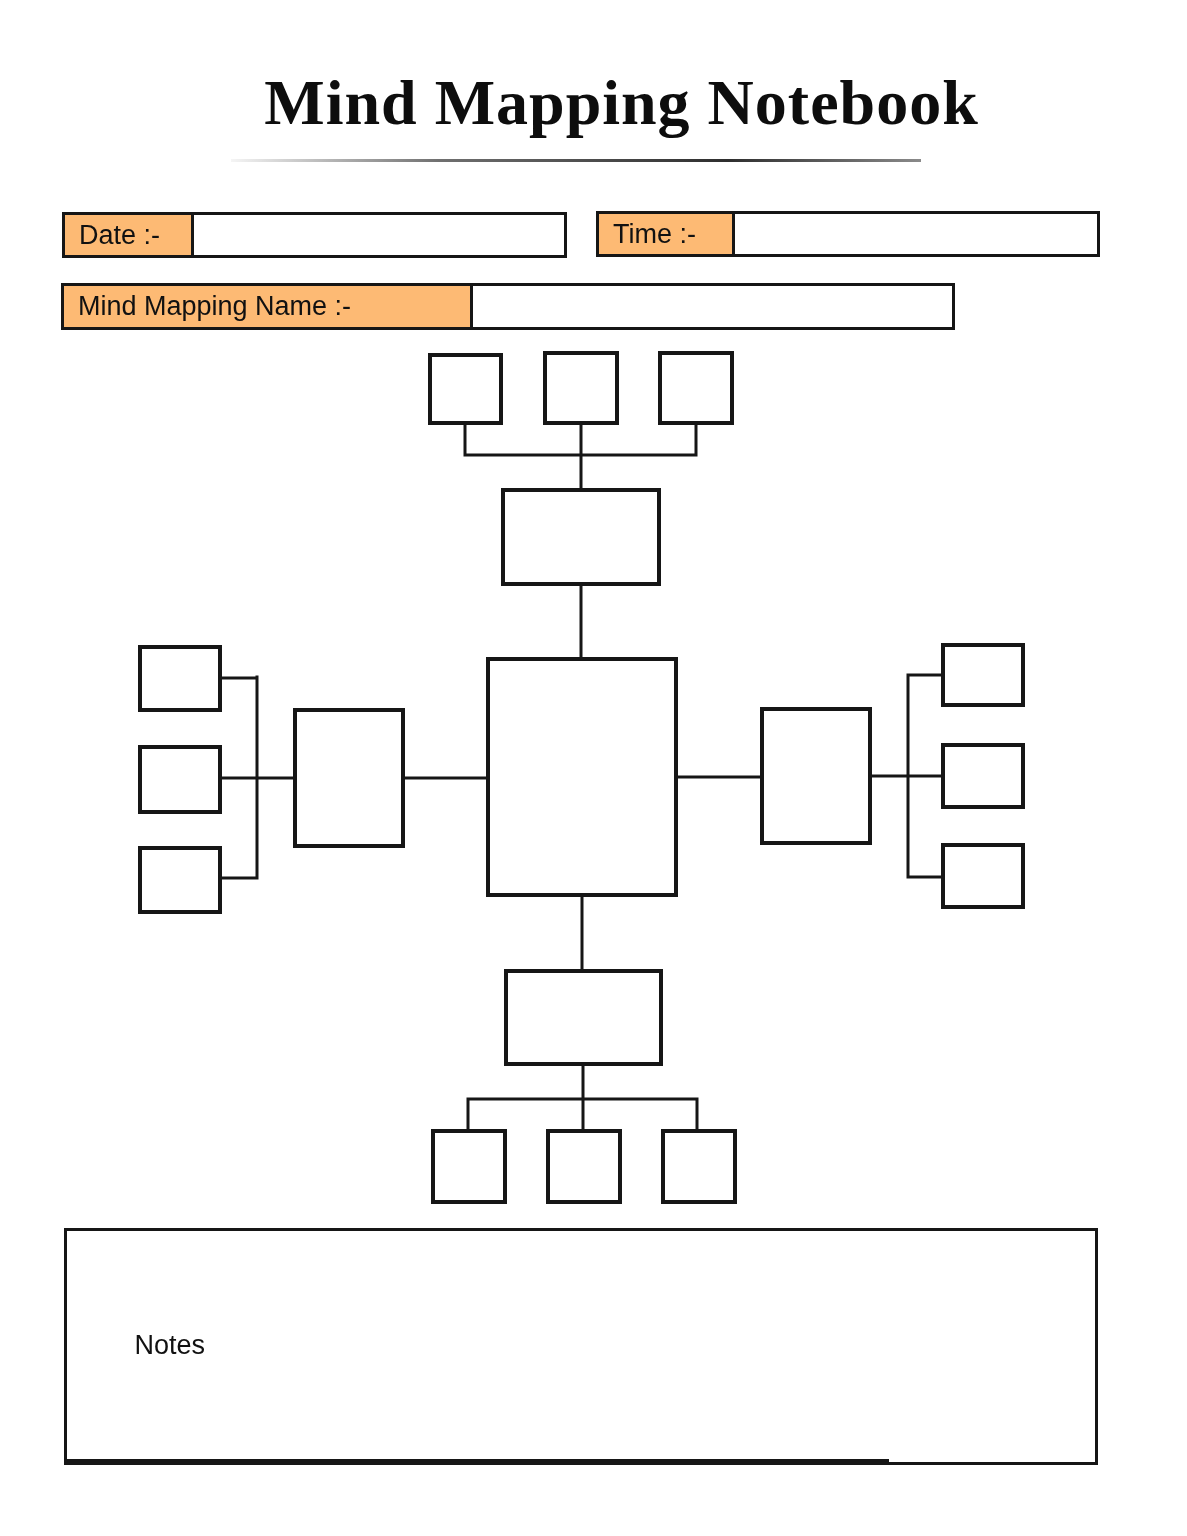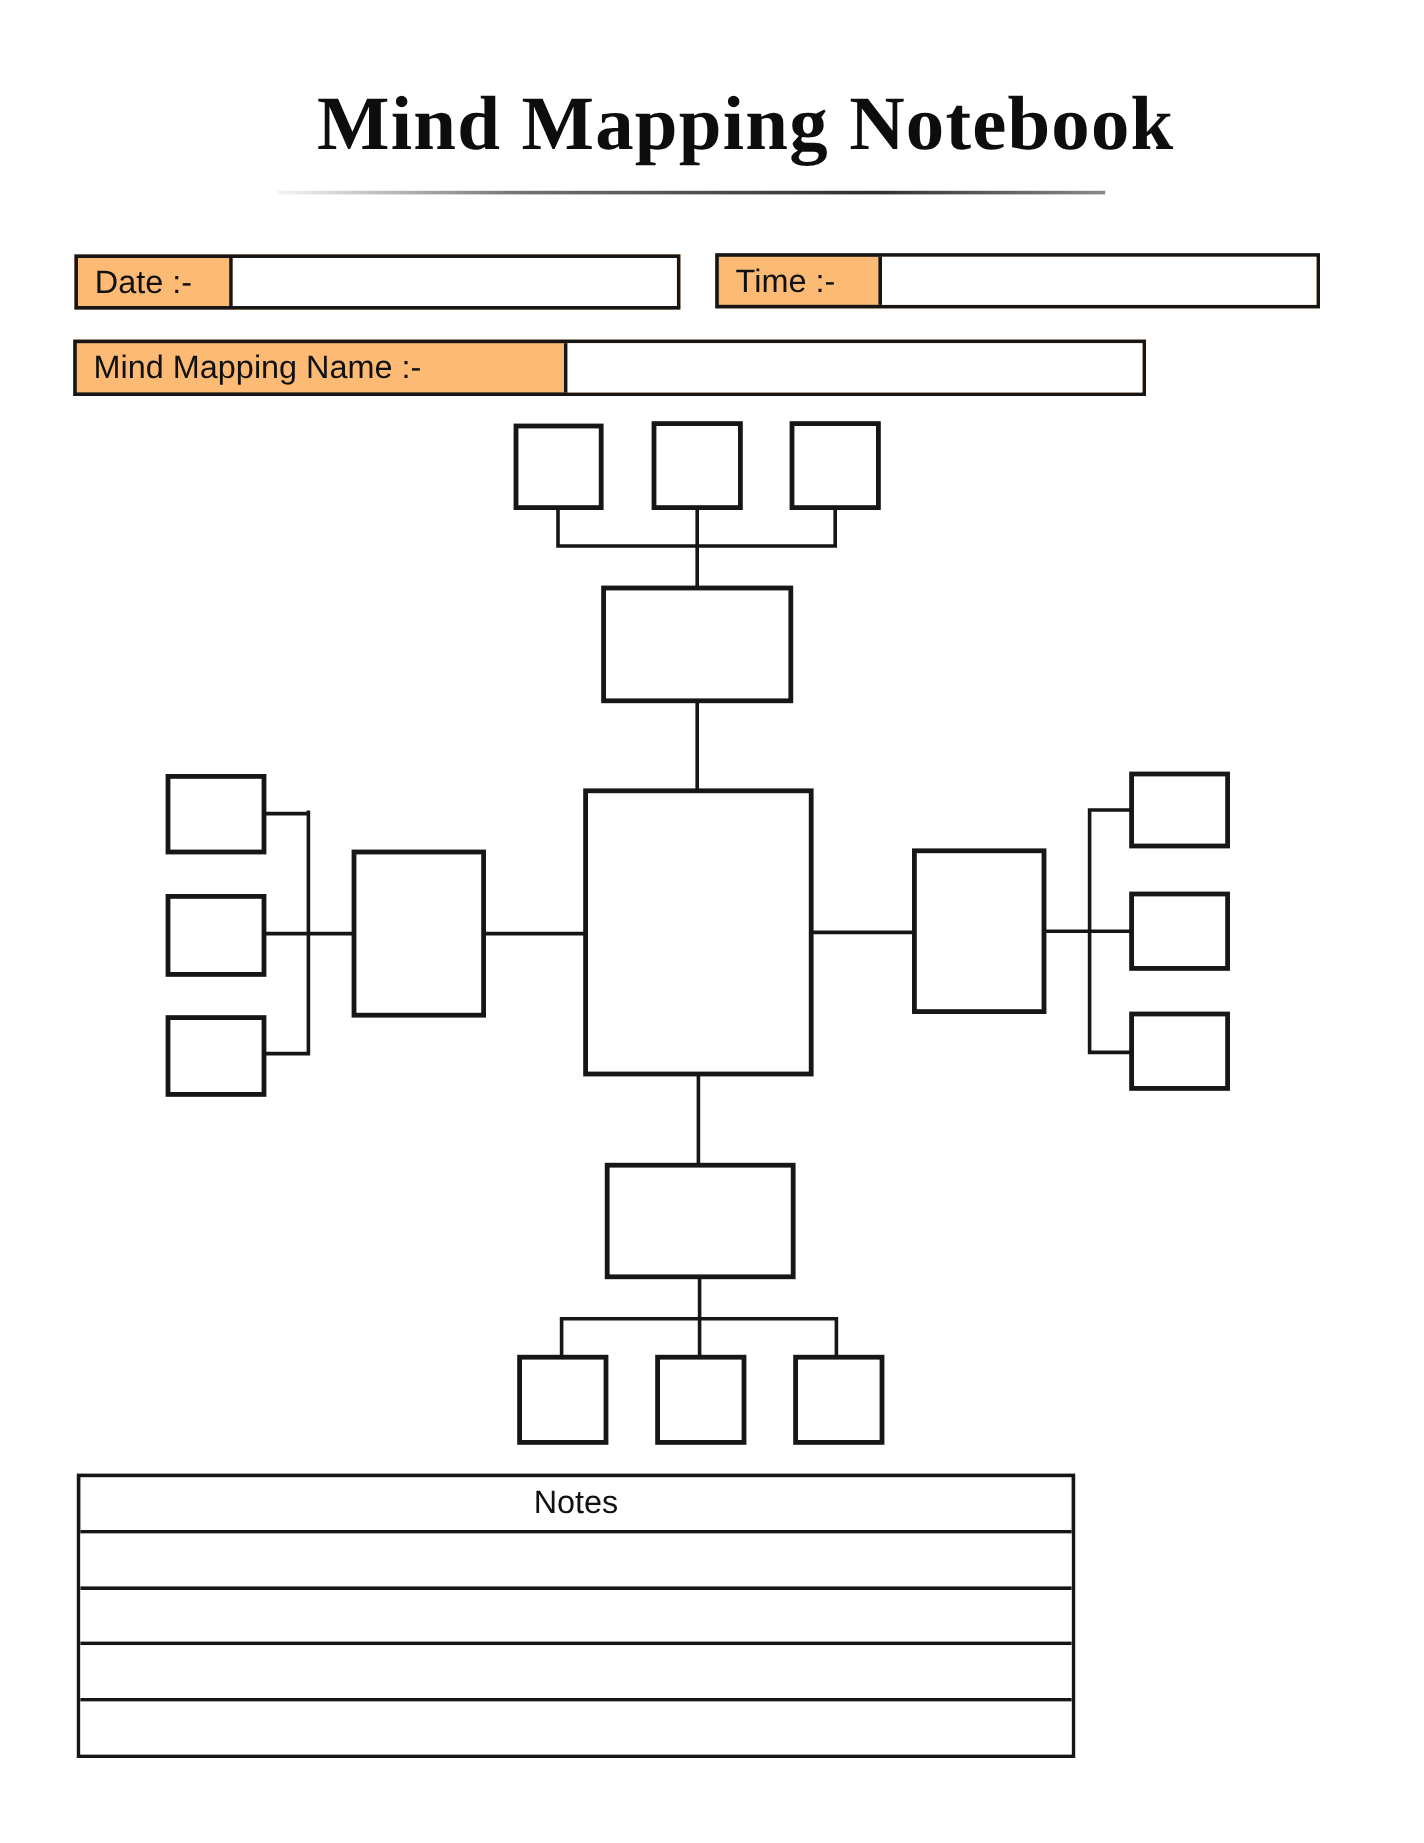--- a/index.html
+++ b/index.html
@@ -86,26 +86,26 @@
     fill: none;
     stroke: #161616;
     stroke-width: 3px;
     stroke-linecap: square;
   }
 
   .notes-section {
     position: absolute;
     left: 64px;
     top: 1228px;
-    width: 832px;
+    width: 1034px;
     height: 237px;
     box-sizing: border-box;
     border: 3px solid #161616;
     display: flex;
-    flex-direction: column;
+    flex-direction: row;
     background: #ffffff;
   }
   .notes-header {
     flex: 1;
     display: flex;
     align-items: center;
     justify-content: center;
     font-size: 27px;
     color: #111111;
     border-bottom: 3px solid #161616;

